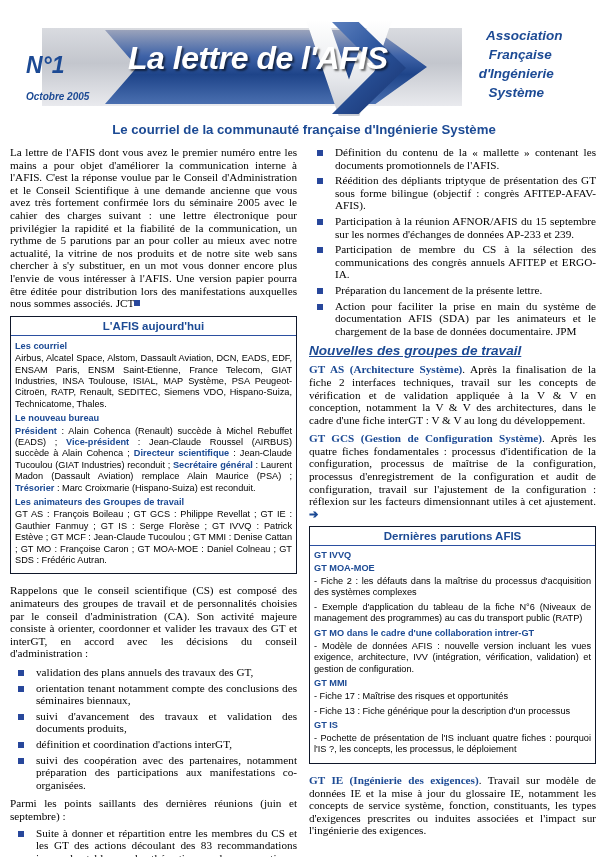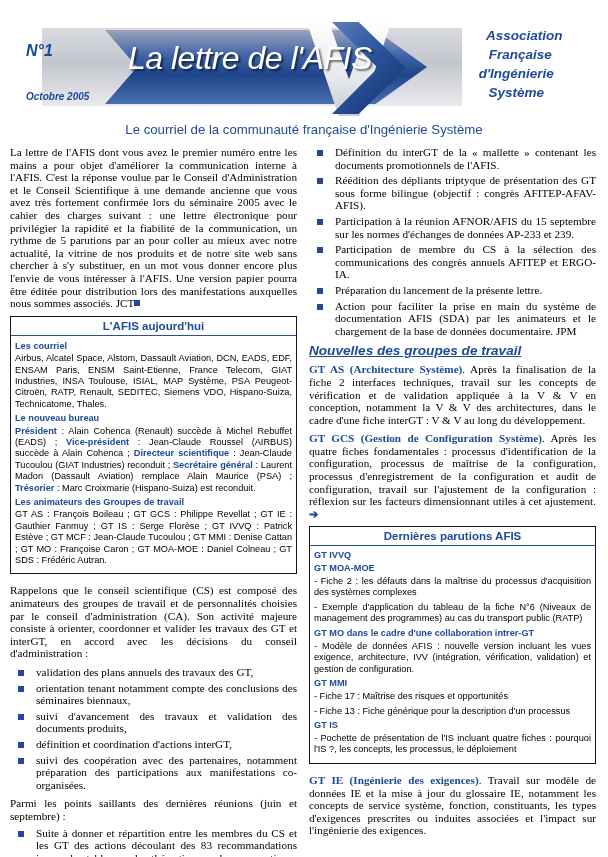--- a/index.html
+++ b/index.html
@@ -49,34 +49,34 @@
     width: 74px; height: 92px;
     background: linear-gradient(135deg,#5b7fbe 0%,#2a539b 45%,#17306b 100%);
     clip-path: polygon(0 0, 36% 0, 100% 50%, 36% 100%, 0 100%, 62% 50%);
     filter: drop-shadow(2px 3px 3px rgba(0,0,0,.4));
   }
   .banner-title {
     position: absolute;
     left: 118px; top: 32px;
     font-family: "Liberation Sans", sans-serif;
     font-style: italic;
-    font-weight: normal;
+    font-weight: bold;
     font-size: 32px;
     letter-spacing: -.5px;
     color: #ffffff;
     text-shadow: 2px 2px 2px rgba(0,0,0,.55);
     white-space: nowrap;
   }
   .issue-no {
     position: absolute;
-    left: 16px; top: 34px;
-    font-family: "Liberation Sans", sans-serif;
-    font-style: italic;
-    font-weight: bold;
-    font-size: 16px;
+    left: 16px; top: 44px;
+    font-family: "Liberation Sans", sans-serif;
+    font-style: italic;
+    font-weight: bold;
+    font-size: 23px;
     color: #1c4a94;
   }
   .issue-date {
     position: absolute;
     left: 16px; top: 83px;
     font-family: "Liberation Sans", sans-serif;
     font-style: italic;
     font-weight: bold;
     font-size: 10px;
     color: #1c4a94;
@@ -95,21 +95,21 @@
   .assoc div { white-space: nowrap; }
   .assoc .l1 { padding-left: 16px; }
   .assoc .l2 { padding-left: 8px; }
   .assoc .l3 { padding-left: 0px; }
   .assoc .l4 { padding-left: 0px; }
 
   
   .main-title {
     text-align: center;
     font-family: "Liberation Sans", sans-serif;
-    font-weight: normal;
+    font-weight: bold;
     font-size: 13.2px;
     color: #1c4a94;
     margin: 6px 0 9px 0;
   }
 
   
   .columns {
     display: flex;
     gap: 12px;
     padding: 0 10px;
@@ -261,21 +261,21 @@
 
     <ul class="bullets" id="cs-bullets2">
         <li>Suite à donner et répartition entre les membres du CS et les GT des actions découlant des 83 recommandations issues des tables rondes thématiques « bonnes pratiques de l'IS » du séminaire, ainsi que des 252 suggestions issues des questionnaires « organisation-fonctionnement » et « stratégie ». Les pilotes pressentis préparent leurs plans d'action et échéanciers. Le CS compte inscrire ces actions dans une stratégie répondant à une logique à moyen terme.</li>
       </ul>
 
   </div>
 
   <div class="col">
 
     <ul class="bullets" id="right-top-bullets">
-        <li>Définition du interGT de la « mallette » contenant les documents promotionnels de l'AFIS.</li>
+        <li>Définition du contenu de la « mallette » contenant les documents promotionnels de l'AFIS.</li>
         <li>Réédition des dépliants triptyque de présentation des GT sous forme bilingue (objectif : congrès AFITEP-AFAV-AFIS).</li>
         <li>Participation à la réunion AFNOR/AFIS du 15 septembre sur les normes d'échanges de données AP-233 et 239.</li>
         <li>Participation de membre du CS à la sélection des communications des congrès annuels AFITEP et ERGO-IA.</li>
         <li>Préparation du lancement de la présente lettre.</li>
         <li>Action pour faciliter la prise en main du système de documentation AFIS (SDA) par les animateurs et le chargement de la base de données documentaire. JPM</li>
       </ul>
 
     <div class="sect">Nouvelles des groupes de travail</div>
 
     <p class="body"><span class="gt-lead">GT AS  (Architecture Système)</span><span>. Après la finalisation de la fiche 2 interfaces techniques, travail sur les concepts de vérification et de validation appliquée à la V &amp; V en conception, notamment la V &amp; V des architectures, dans le cadre d'une fiche interGT : V &amp; V au long du développement.</span></p>

